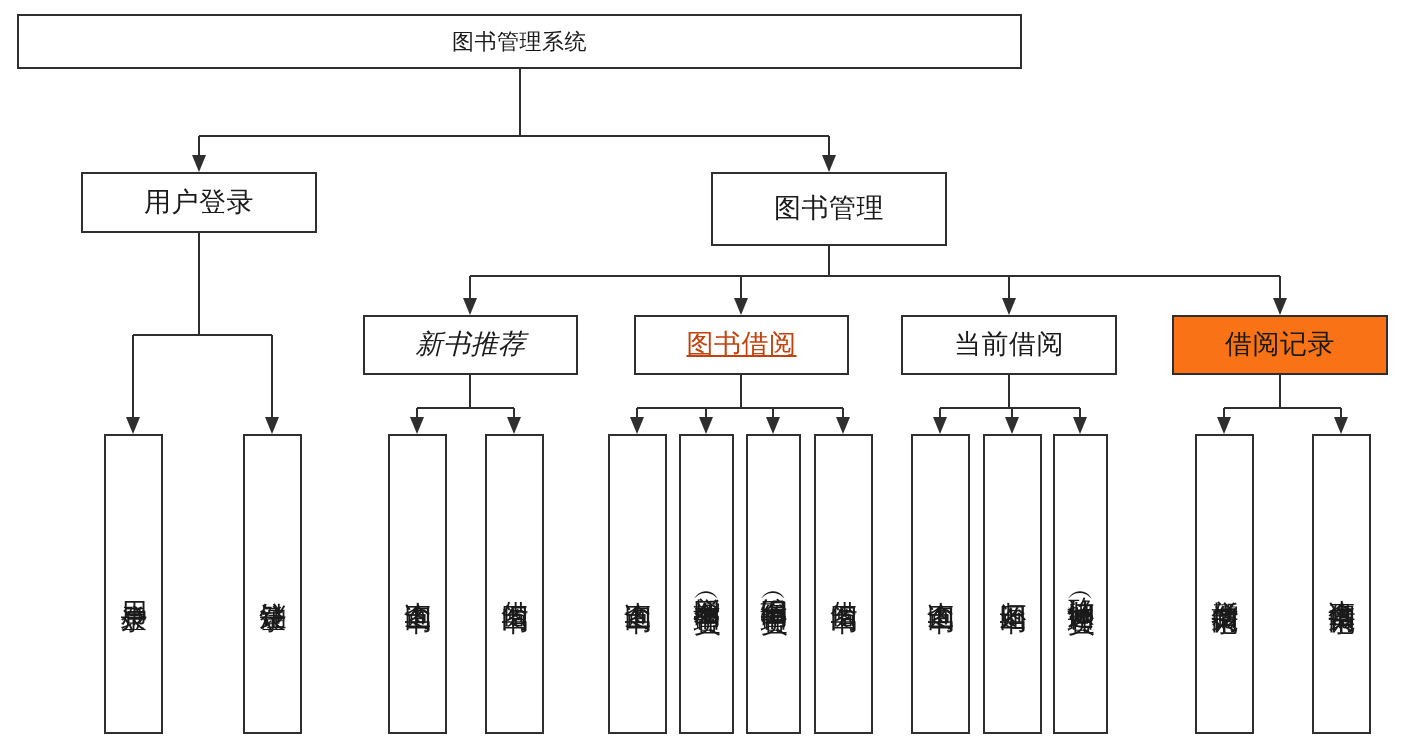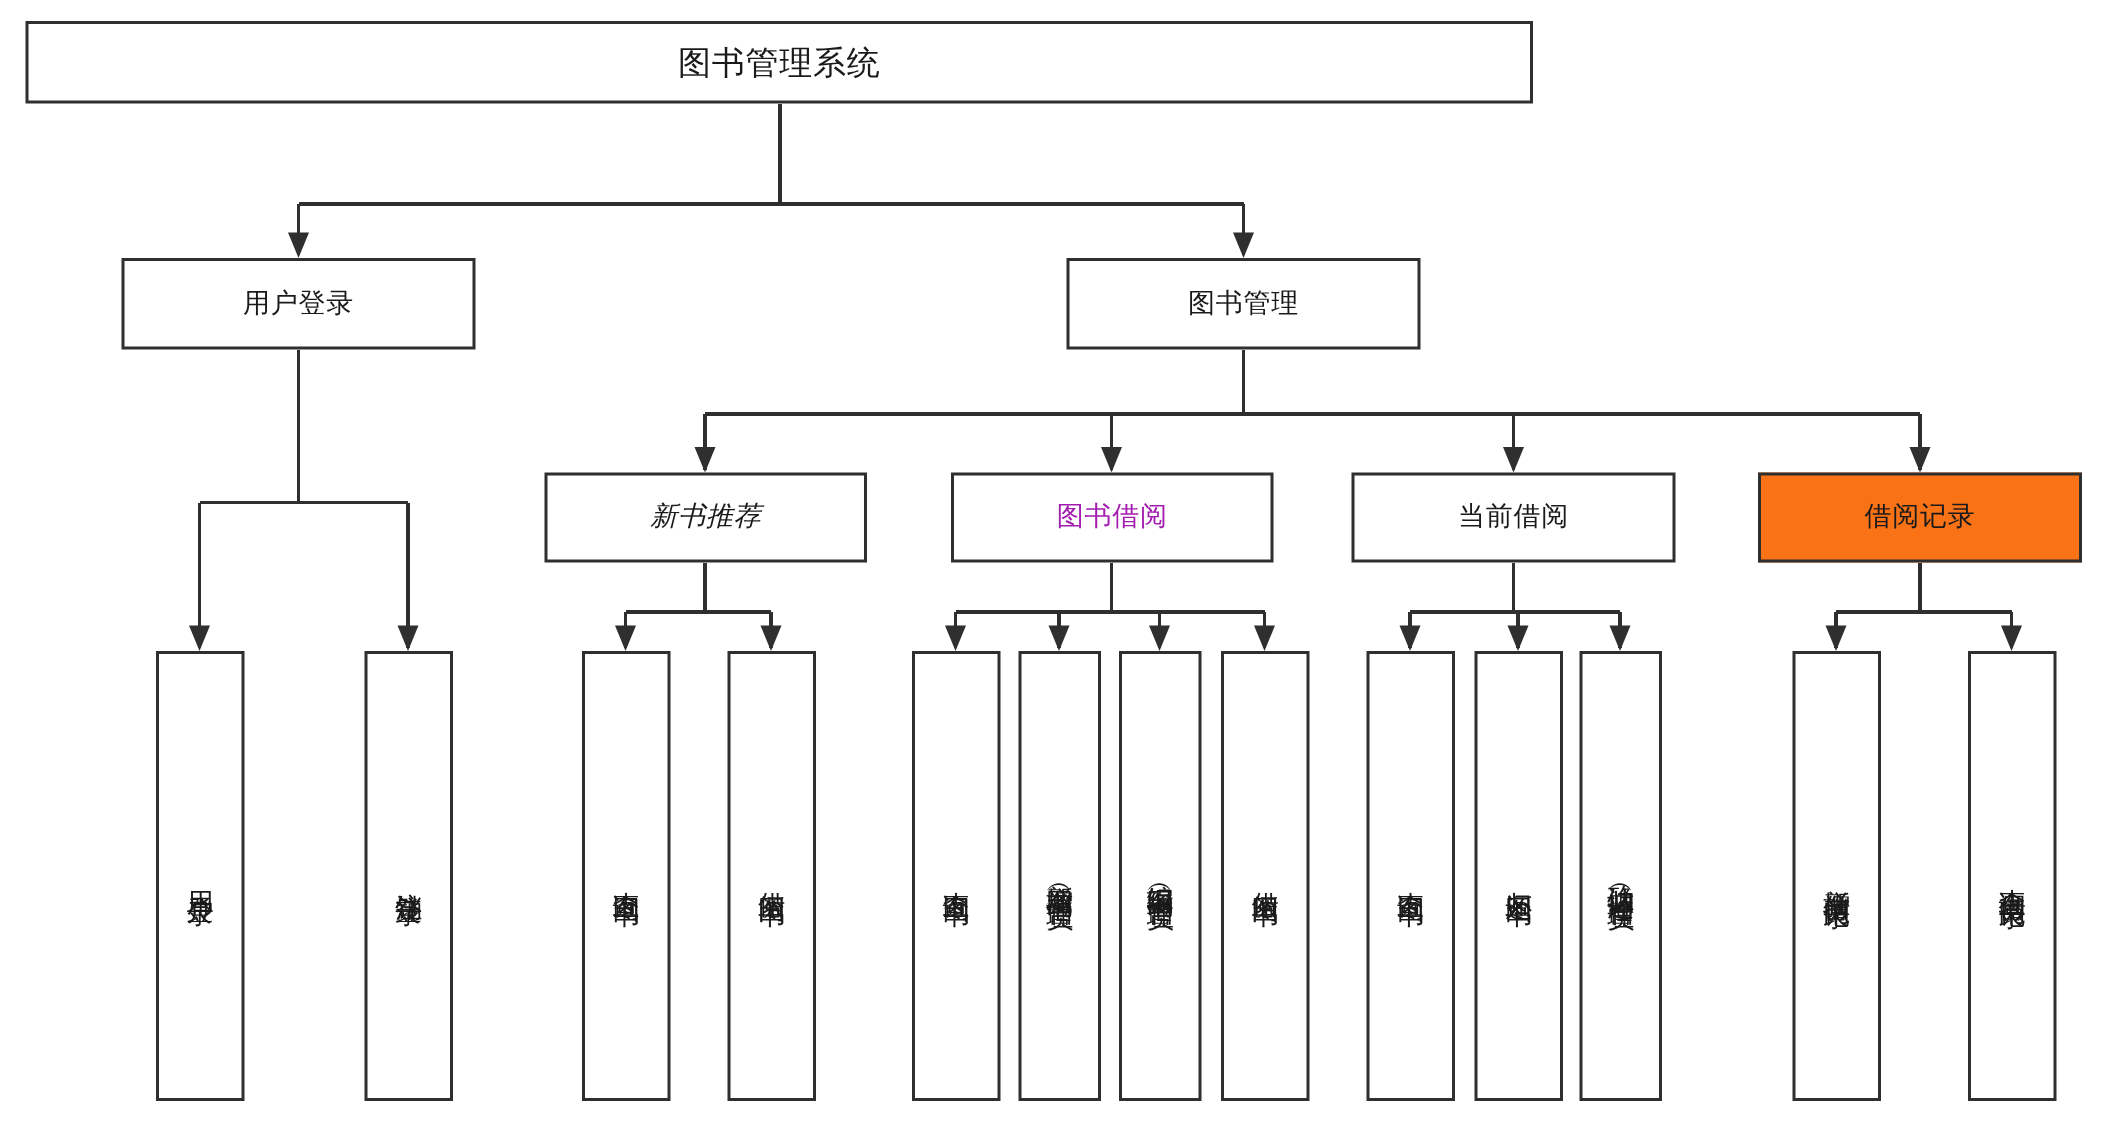--- a/index.html
+++ b/index.html
@@ -24,21 +24,21 @@
     box-sizing: border-box;
     background: #ffffff;
     border: 2px solid #14b8a6;
     display: flex;
     align-items: center;
     justify-content: center;
     overflow: hidden;
   }
   .node-label {
     color: #1a1a1a;
-    font-size: 18px;
+    font-size: 27px;
     line-height: 1.18;
     text-align: center;
     white-space: nowrap;
     letter-spacing: 0.5px;
   }
   .node-box.vertical .node-label {
     writing-mode: vertical-rl;
     text-orientation: upright;
     letter-spacing: 2px;
     line-height: 1.0;
@@ -137,28 +137,28 @@
         <path d="M 1334 417 L 1348 417 L 1341 434 Z" fill="#2f2f2f"></path>
       </g>
     </svg>
   <div id="node-layer">
       <div class="node-box root" style="left: 17px; top: 14px; width: 1005px; height: 55px; border-color: rgb(47, 47, 47); background: rgb(255, 255, 255);">
         <span class="node-label" style="color: rgb(26, 26, 26);">图书管理系统</span>
       </div>
       <div class="node-box" style="left: 81px; top: 172px; width: 236px; height: 61px; border-color: rgb(47, 47, 47); background: rgb(255, 255, 255);">
         <span class="node-label" style="color: rgb(26, 26, 26);">用户登录</span>
       </div>
-      <div class="node-box" style="left: 711px; top: 172px; width: 236px; height: 61px; border-color: rgb(47, 47, 47); background: rgb(255, 255, 255);">
+      <div class="node-box" style="left: 711px; top: 172px; width: 236px; height: 74px; border-color: rgb(47, 47, 47); background: rgb(255, 255, 255);">
         <span class="node-label" style="color: rgb(26, 26, 26);">图书管理</span>
       </div>
       <div class="node-box" style="left: 363px; top: 315px; width: 215px; height: 60px; border-color: rgb(47, 47, 47); background: rgb(255, 255, 255); font-style: italic;">
         <span class="node-label" style="color: rgb(26, 26, 26);">新书推荐</span>
       </div>
       <div class="node-box" style="left: 634px; top: 315px; width: 215px; height: 60px; border-color: rgb(47, 47, 47); background: rgb(255, 255, 255);">
-        <span class="node-label" style="color: #a21caf;">图书借阅</span>
+        <span class="node-label" style="color: #c2410c; text-decoration: underline;">图书借阅</span>
       </div>
       <div class="node-box" style="left: 901px; top: 315px; width: 216px; height: 60px; border-color: rgb(47, 47, 47); background: rgb(255, 255, 255);">
         <span class="node-label" style="color: rgb(26, 26, 26);">当前借阅</span>
       </div>
       <div class="node-box" style="left: 1172px; top: 315px; width: 216px; height: 60px; border-color: rgb(47, 47, 47); background: #f97316;">
         <span class="node-label" style="color: rgb(26, 26, 26);">借阅记录</span>
       </div>
       <div class="node-box vertical" style="left: 104px; top: 434px; width: 59px; height: 300px; border-color: rgb(47, 47, 47); background: rgb(255, 255, 255);">
         <span class="node-label" style="color: rgb(26, 26, 26);">用户登录</span>
       </div>

